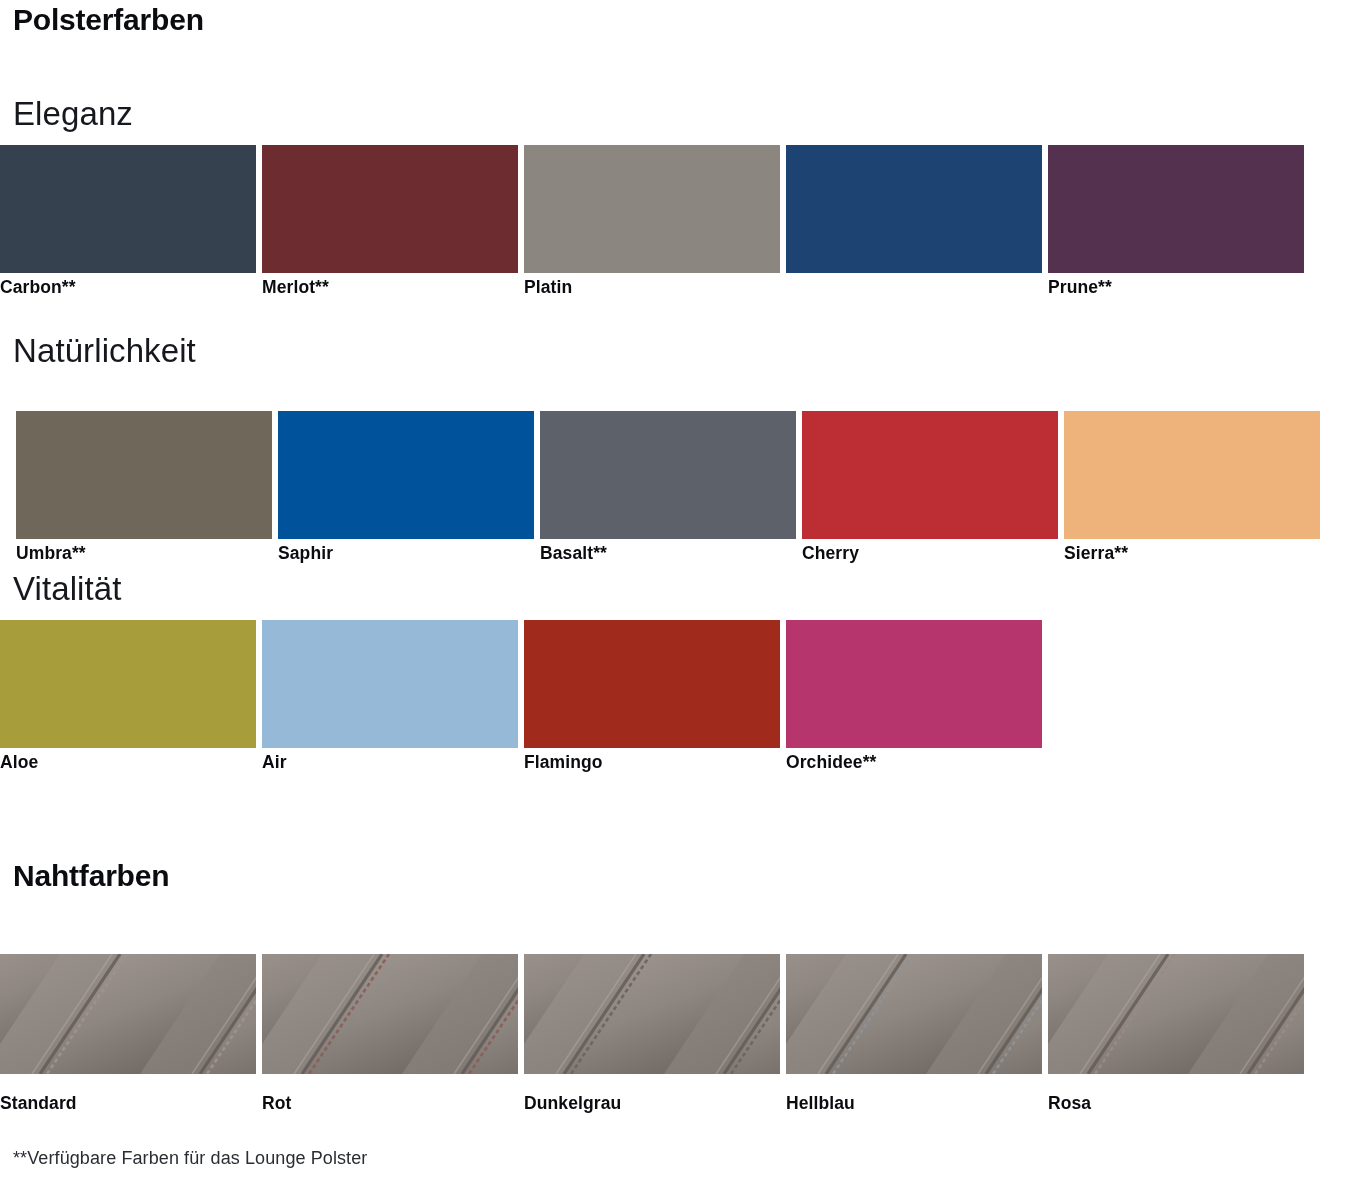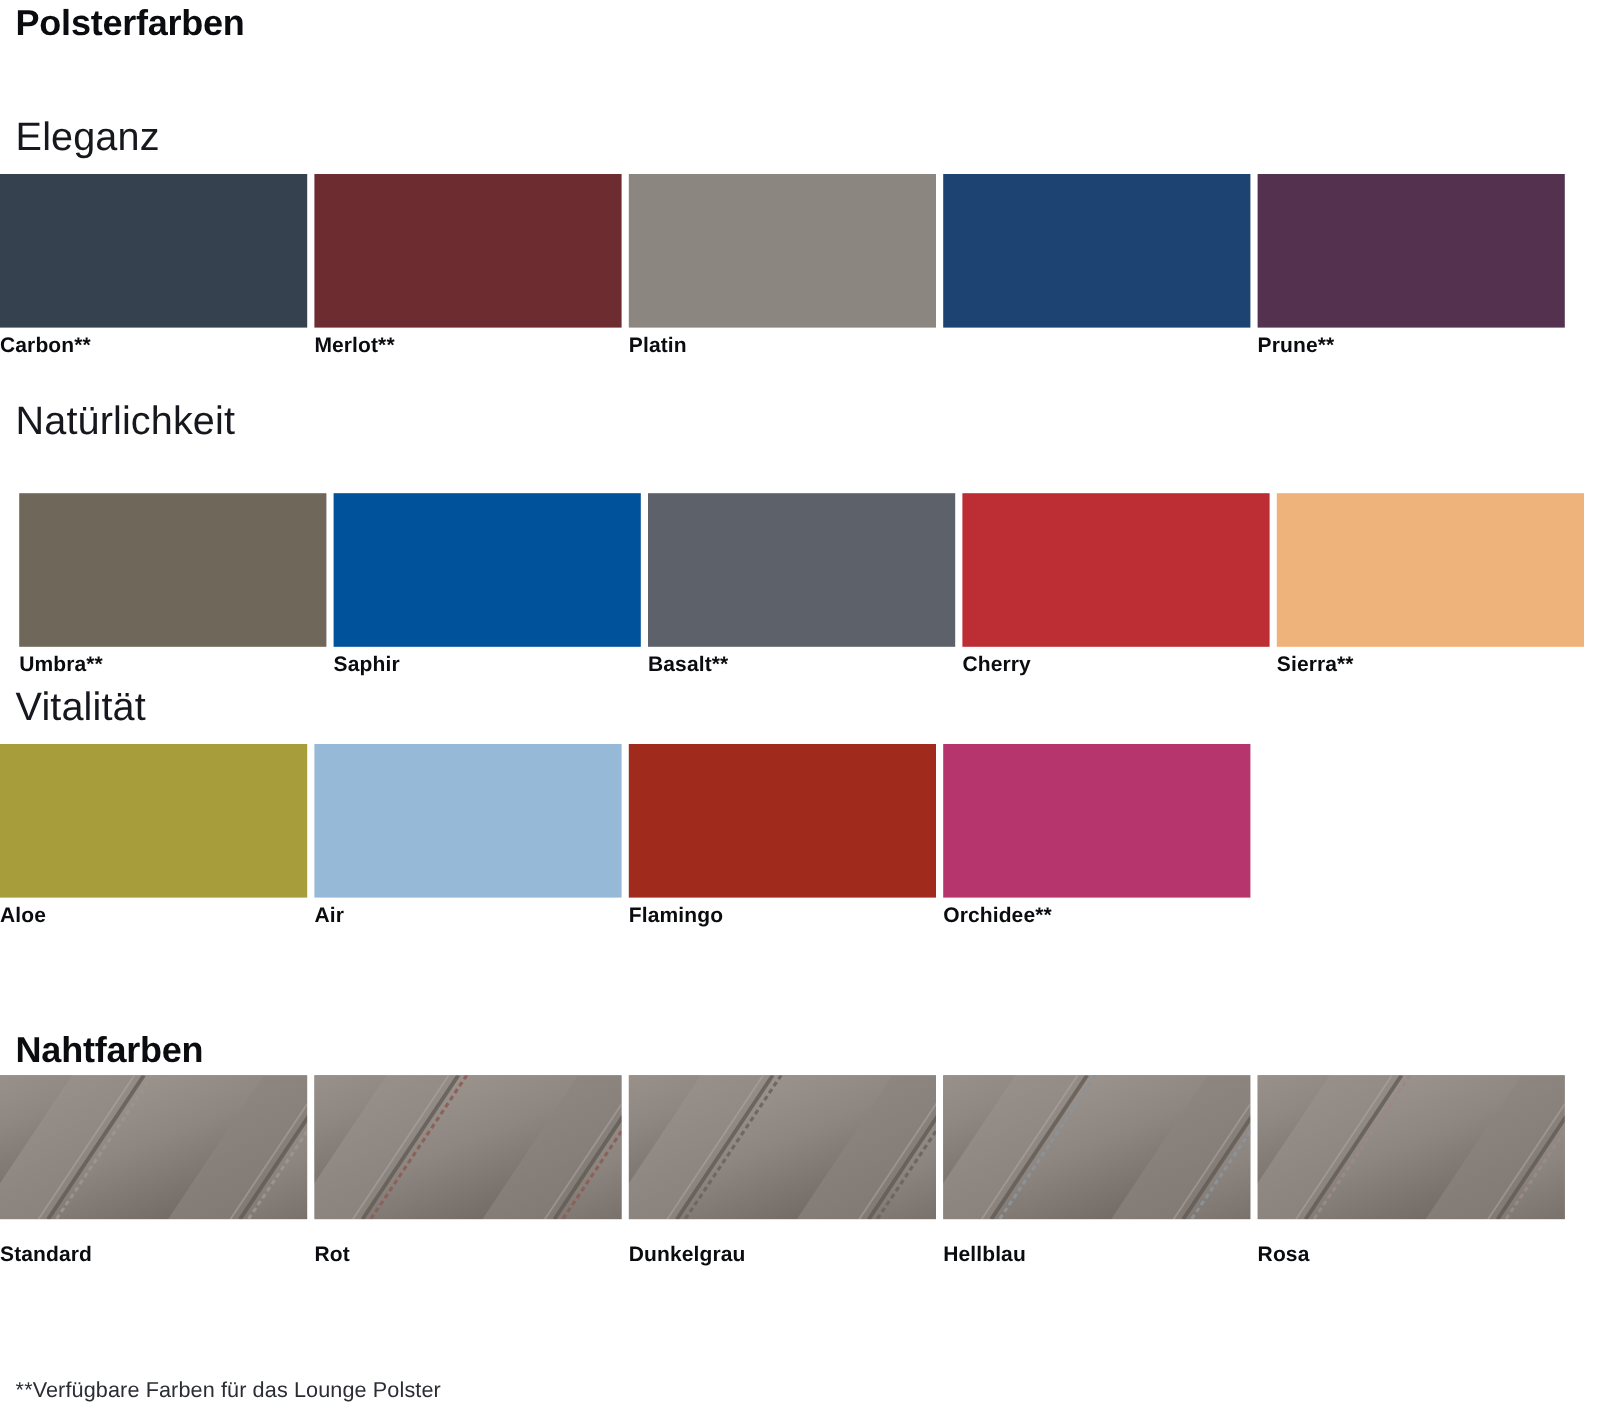--- a/index.html
+++ b/index.html
@@ -105,21 +105,21 @@
   
   .pos { position: absolute; }
   #title-polsterfarben { left: 13px; top: 5px; }
   #heading-eleganz     { left: 13px; top: 97px; }
   #row-eleganz         { left: 0px;  top: 145px; }
   #heading-natur       { left: 13px; top: 334px; }
   #row-natur           { left: 16px;  top: 382px; margin-top: 29px; }
   #heading-vital       { left: 13px; top: 572px; }
   #row-vital           { left: 0px;  top: 620px; }
   #title-nahtfarben    { left: 13px; top: 861px; }
-  #row-naht            { left: 0px;  top: 896px; }
+  #row-naht            { left: 0px;  top: 954px; }
   #footnote-lounge     { left: 13px; top: 1149px; }
 </style>
 </head>
 <body>
 
 <div class="page">
 
   <h1 class="title pos" id="title-polsterfarben">Polsterfarben</h1>
 
   <h2 class="group-heading pos" id="heading-eleganz">Eleganz</h2>

